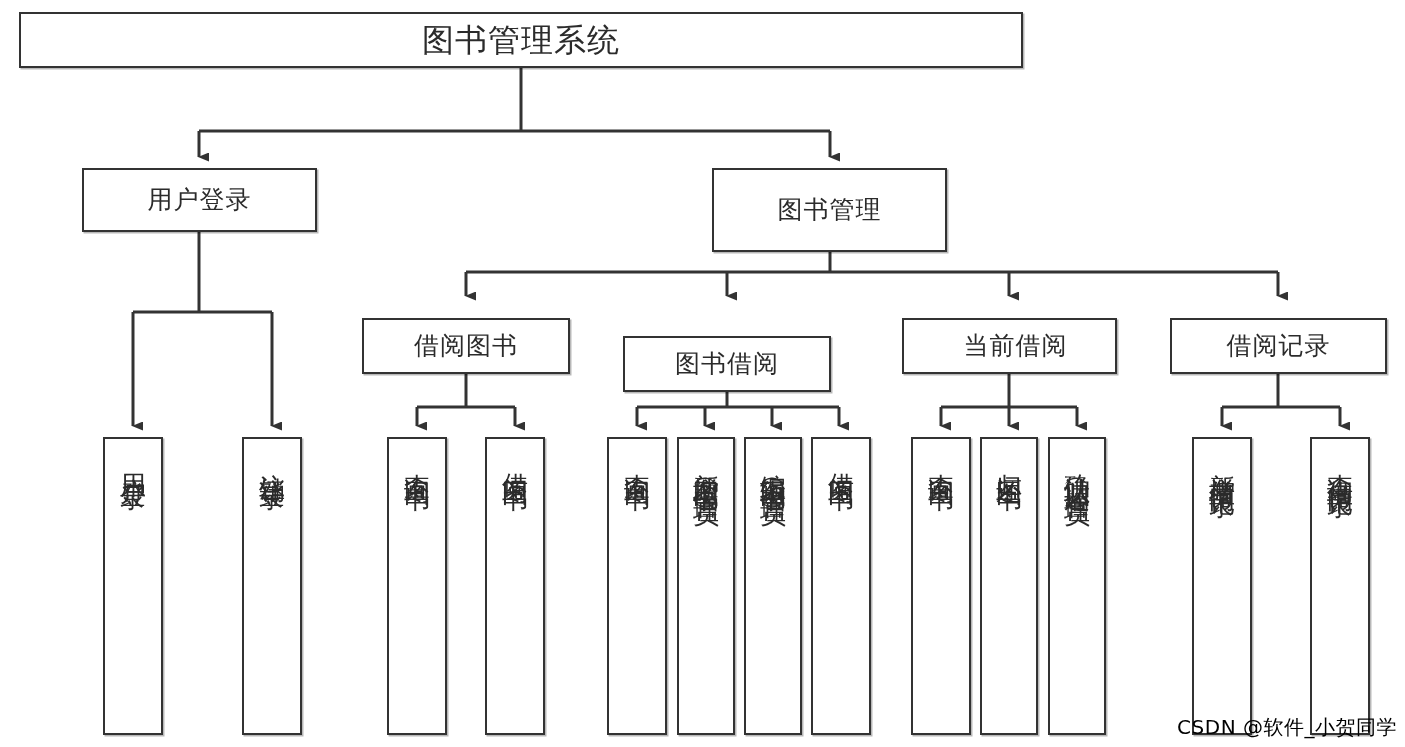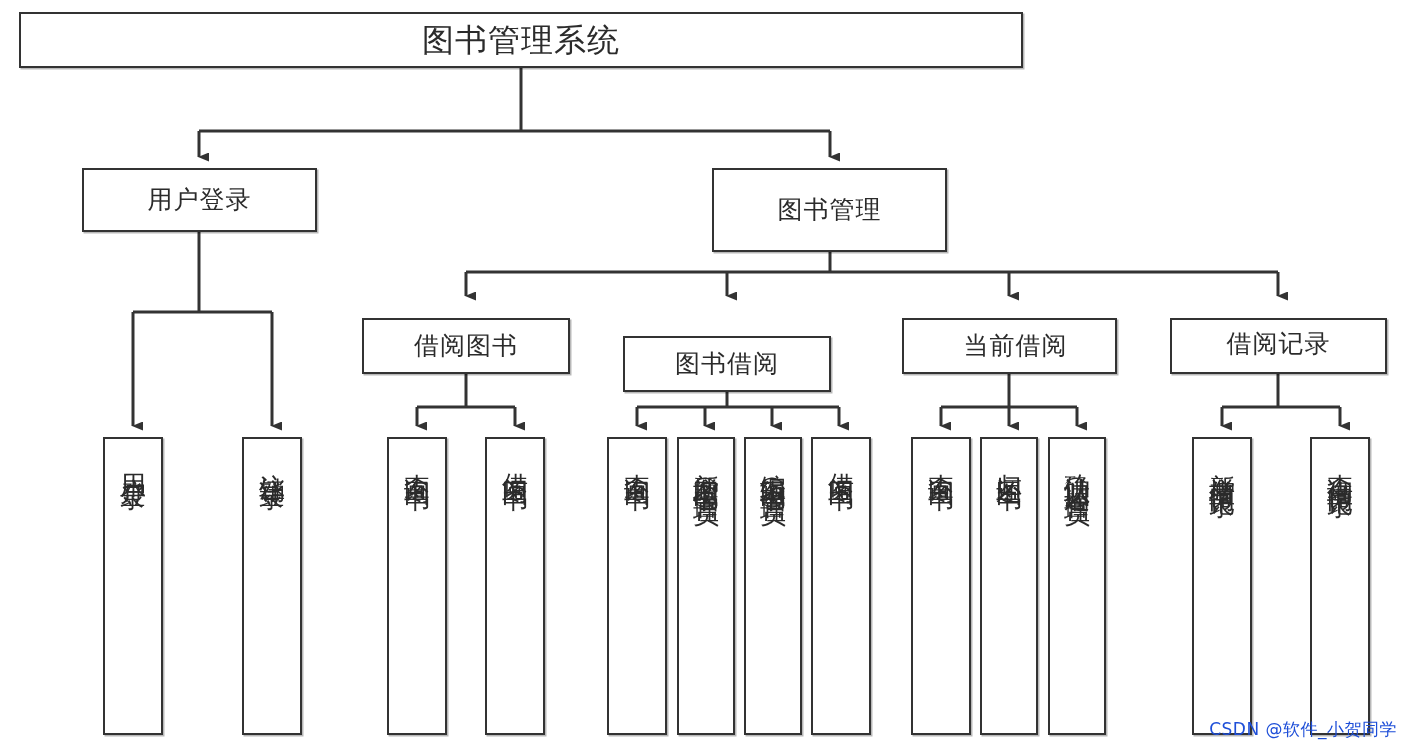--- a/index.html
+++ b/index.html
@@ -56,22 +56,22 @@
     font-size: 26px;
     line-height: 1.12;
     letter-spacing: 4px;
     white-space: pre;
   }
   .node.root .node-label { font-size: 32px; }
   .watermark {
     position: absolute;
     right: 8px;
     bottom: 6px;
-    font-size: 17px;
-    color: #1d4ed8;
+    font-size: 20px;
+    color: #000000;
     letter-spacing: 0.5px;
     white-space: nowrap;
     pointer-events: none;
   }
 </style>
 </head>
 <body>
 
 <div id="diagram-root">
 
@@ -139,21 +139,21 @@
 
   <div class="node horizontal" style="left:362px; top:318px; width:208px; height:56px;">
     <span class="node-label">借阅图书</span>
   </div>
   <div class="node horizontal" style="left:623px; top:318px; width:208px; height:56px;margin-top:18px;">
     <span class="node-label">图书借阅</span>
   </div>
   <div class="node horizontal" style="left:902px; top:318px; width:215px; height:56px;padding-left:12px;">
     <span class="node-label">当前借阅</span>
   </div>
-  <div class="node horizontal" style="left:1170px; top:318px; width:217px; height:56px;font-family:Liberation Mono, monospace;">
+  <div class="node horizontal" style="left:1170px; top:318px; width:217px; height:56px;">
     <span class="node-label">借阅记录</span>
   </div>
 
   <div class="node vertical" style="left:103px; top:437px; width:60px; height:298px;">
     <span class="node-label">用户登录</span>
   </div>
   <div class="node vertical" style="left:242px; top:437px; width:60px; height:298px;">
     <span class="node-label">注销登录</span>
   </div>
 

